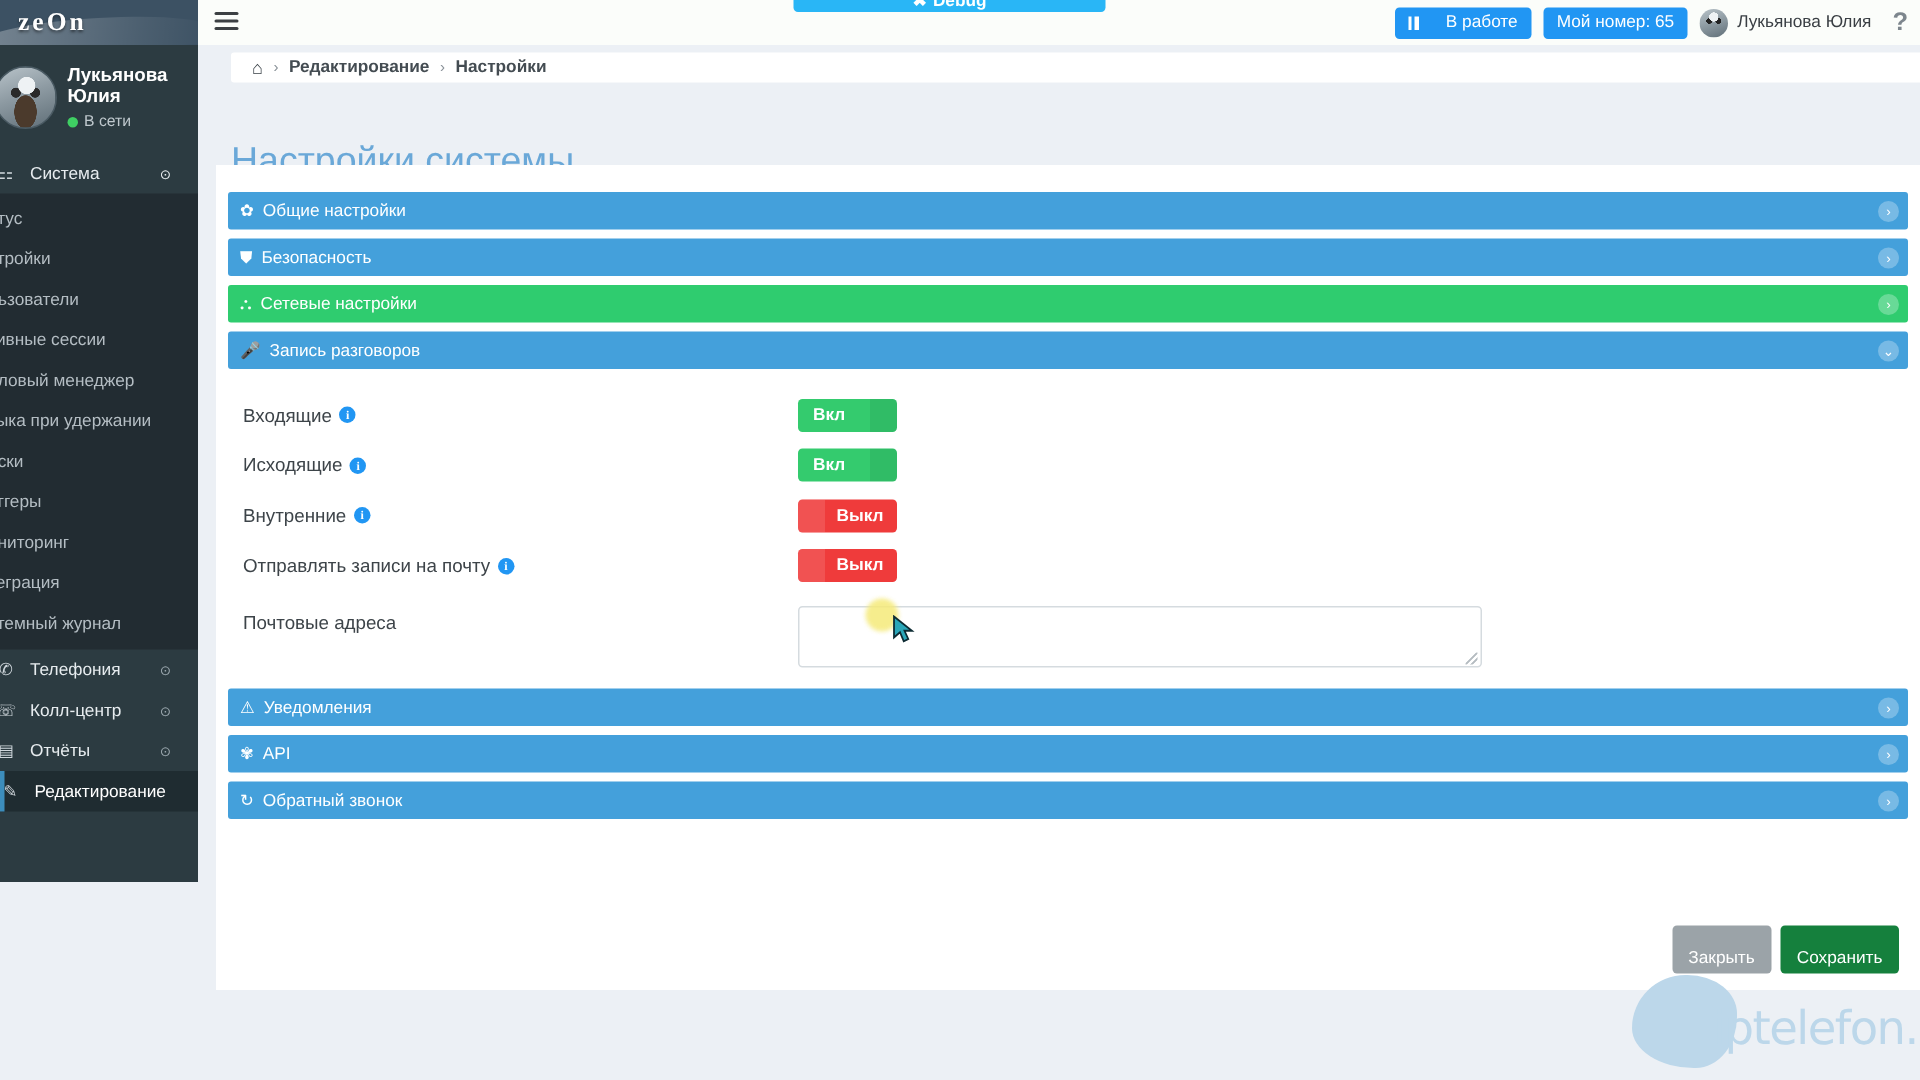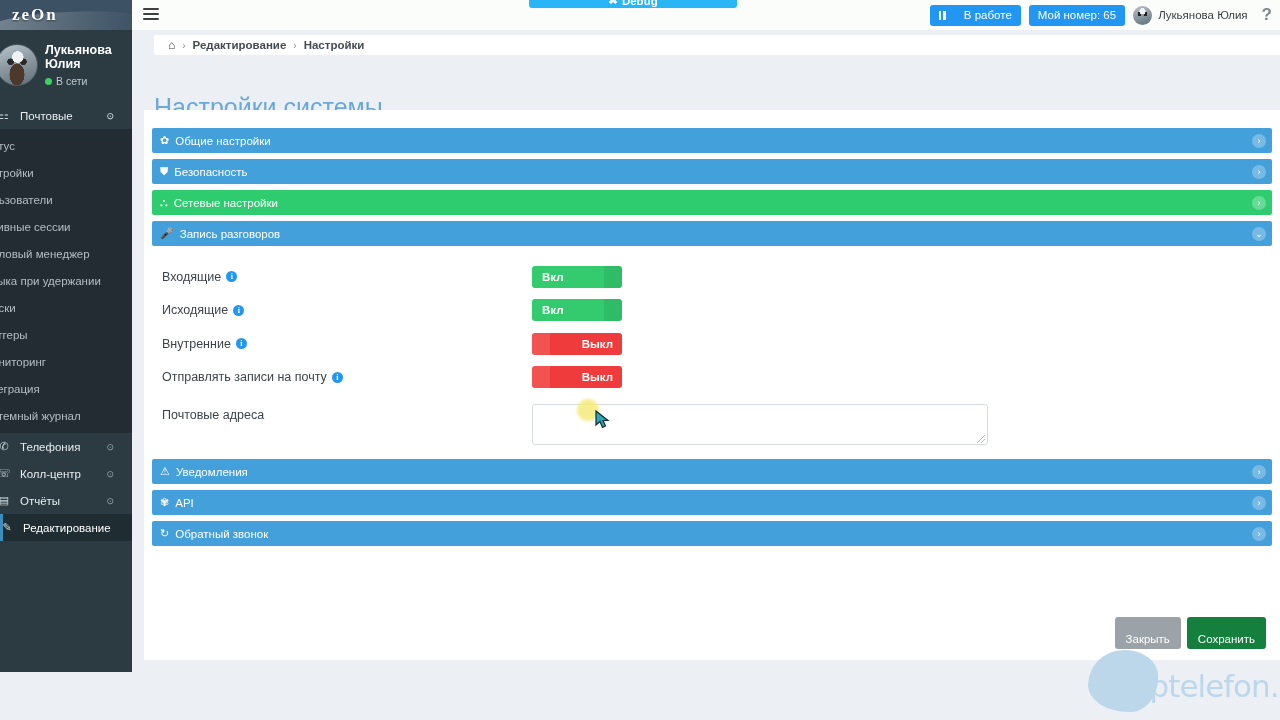--- a/index.html
+++ b/index.html
@@ -7,21 +7,21 @@
     width: 1280px; height: 720px;
     font-family: "Liberation Sans", sans-serif;
     background: #ecf0f5;
     overflow: hidden;
   }
   #app { position: relative; width: 1280px; height: 720px; }
 
   
   .sidebar {
     position: absolute; left: 0; top: 0;
-    width: 132px; height: 672px;
+    width: 132px; height: 588px;
     background: #2c3b41;
     overflow: hidden;
   }
   .logo-bar {
     height: 30px; background: #3c5163;
     position: relative; overflow: hidden;
   }
   .logo-wave {
     position: absolute; left: -10px; top: 12px;
     width: 150px; height: 22px;
@@ -197,21 +197,21 @@
     display: flex; align-items: center; gap: 5px;
   }
   .info-ico {
     width: 11px; height: 11px; border-radius: 50%;
     background: #2196f3; color: #fff; font-size: 8px;
     font-weight: bold; display: inline-flex;
     align-items: center; justify-content: center;
     font-family: "Liberation Serif", serif; cursor: pointer;
   }
   .toggle {
-    width: 90px; height: 22px; border-radius: 3px;
+    width: 66px; height: 22px; border-radius: 3px;
     position: relative; cursor: pointer; overflow: hidden;
   }
   .toggle.on { background: #34cb6e; }
   .toggle.off { background: #ef3b3b; }
   .toggle .knob {
     position: absolute; top: 0; width: 18px; height: 22px;
   }
   .toggle.on .knob { right: 0; background: rgba(0,0,0,.07); }
   .toggle.off .knob { left: 0; background: rgba(255,255,255,.12); }
   .toggle .txt {
@@ -295,21 +295,21 @@
         <div class="profile-name">Лукьянова Юлия</div>
         <div class="profile-status">
           <span class="dot-online"></span>
           <span>В сети</span>
         </div>
       </div>
     </div>
 
     <div class="nav-item parent">
       <span class="nav-ico">⚏</span>
-      <span class="nav-label">Почтовые</span>
+      <span class="nav-label">Система</span>
       <span class="nav-caret open">⊙</span>
     </div>
 
     <div class="submenu">
       <div class="sub-item">атус</div>
       <div class="sub-item">стройки</div>
       <div class="sub-item">льзователи</div>
       <div class="sub-item">тивные сессии</div>
       <div class="sub-item">йловый менеджер</div>
       <div class="sub-item">зыка при удержании</div>

